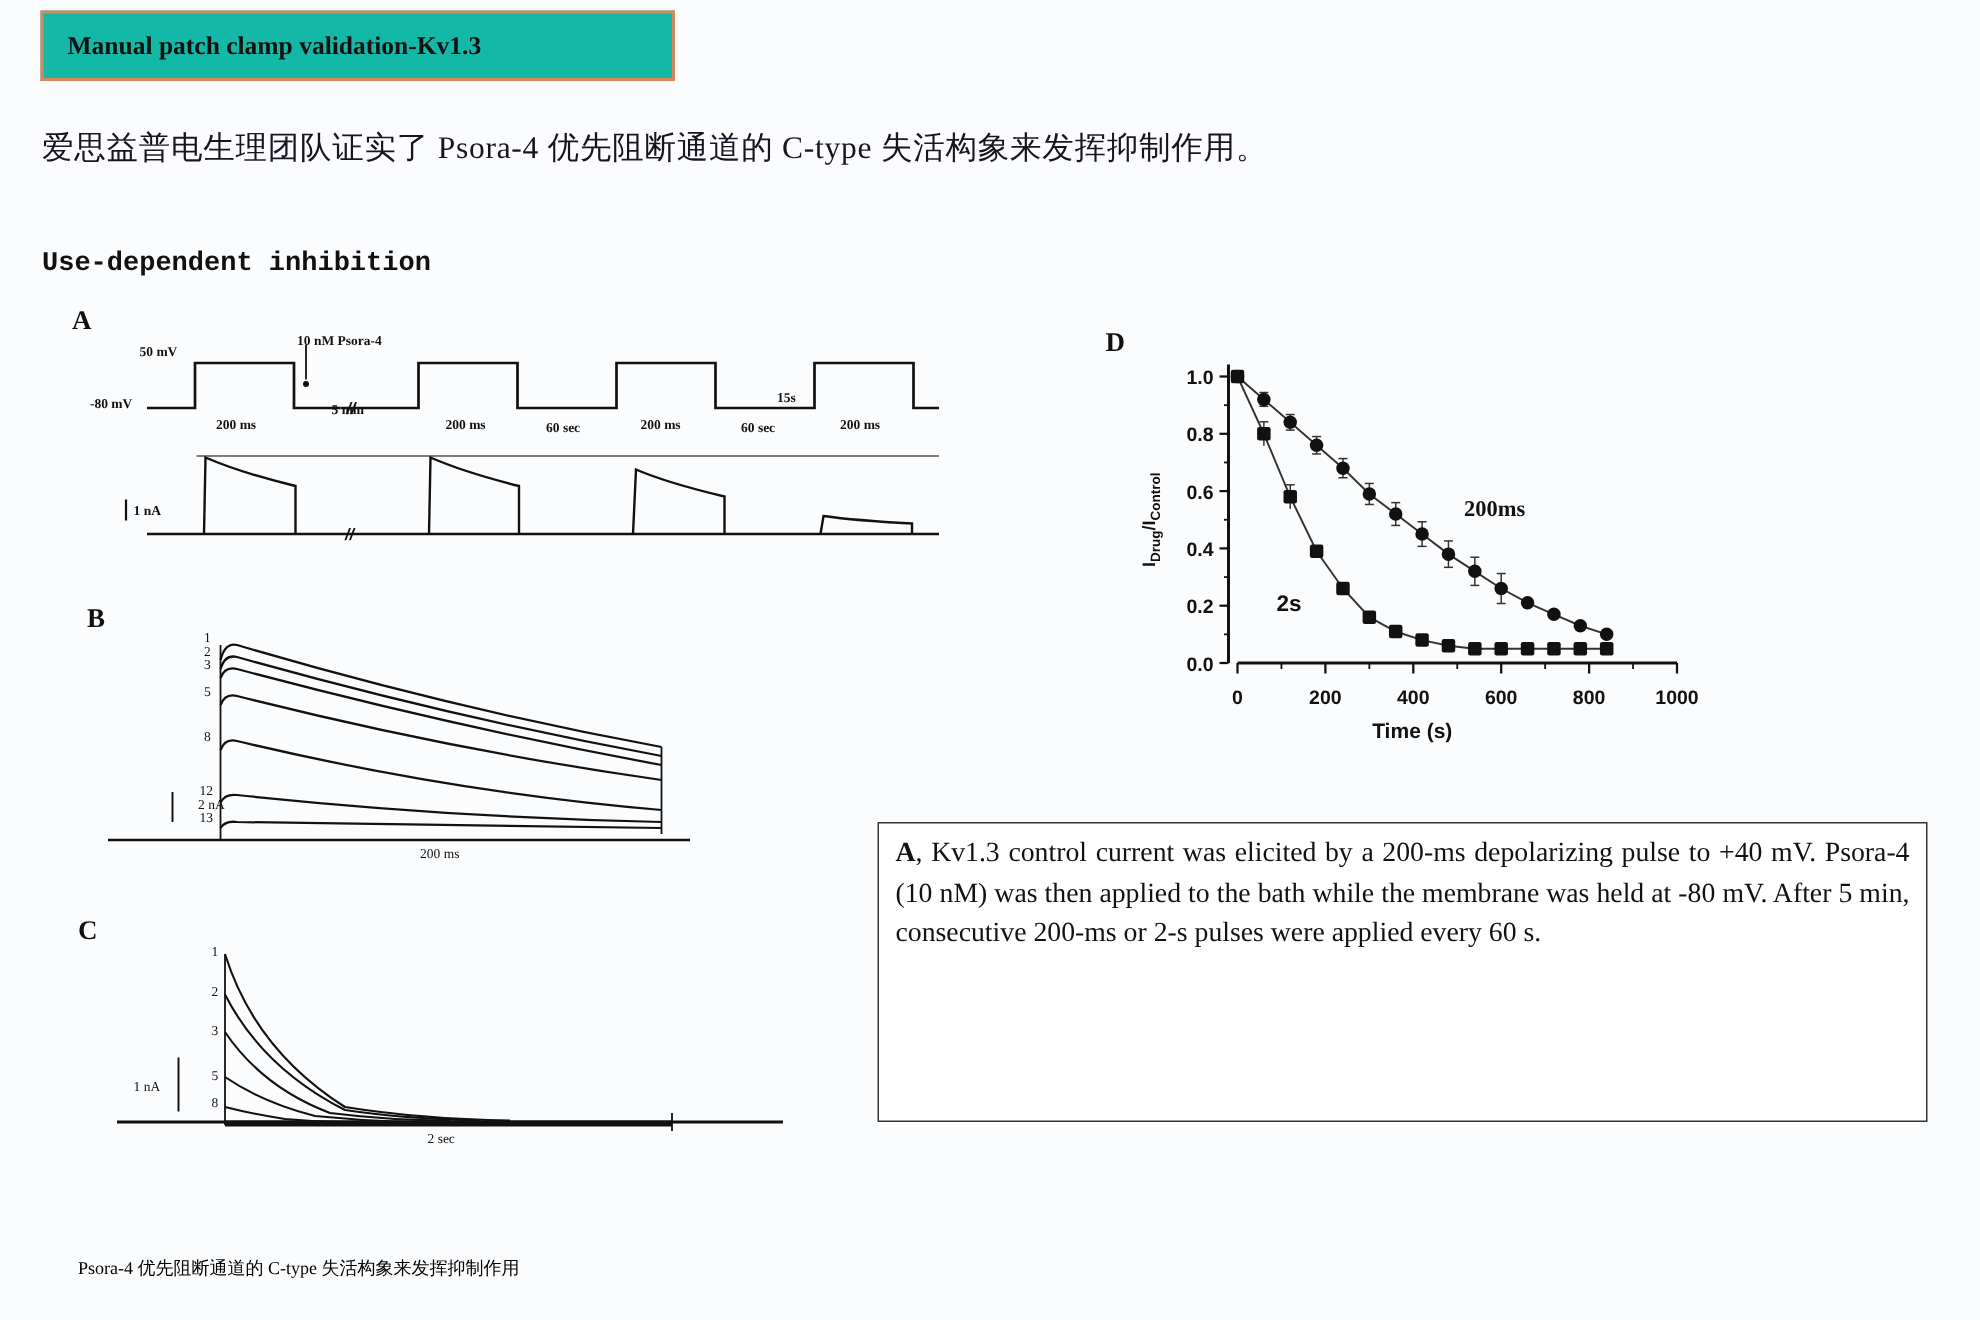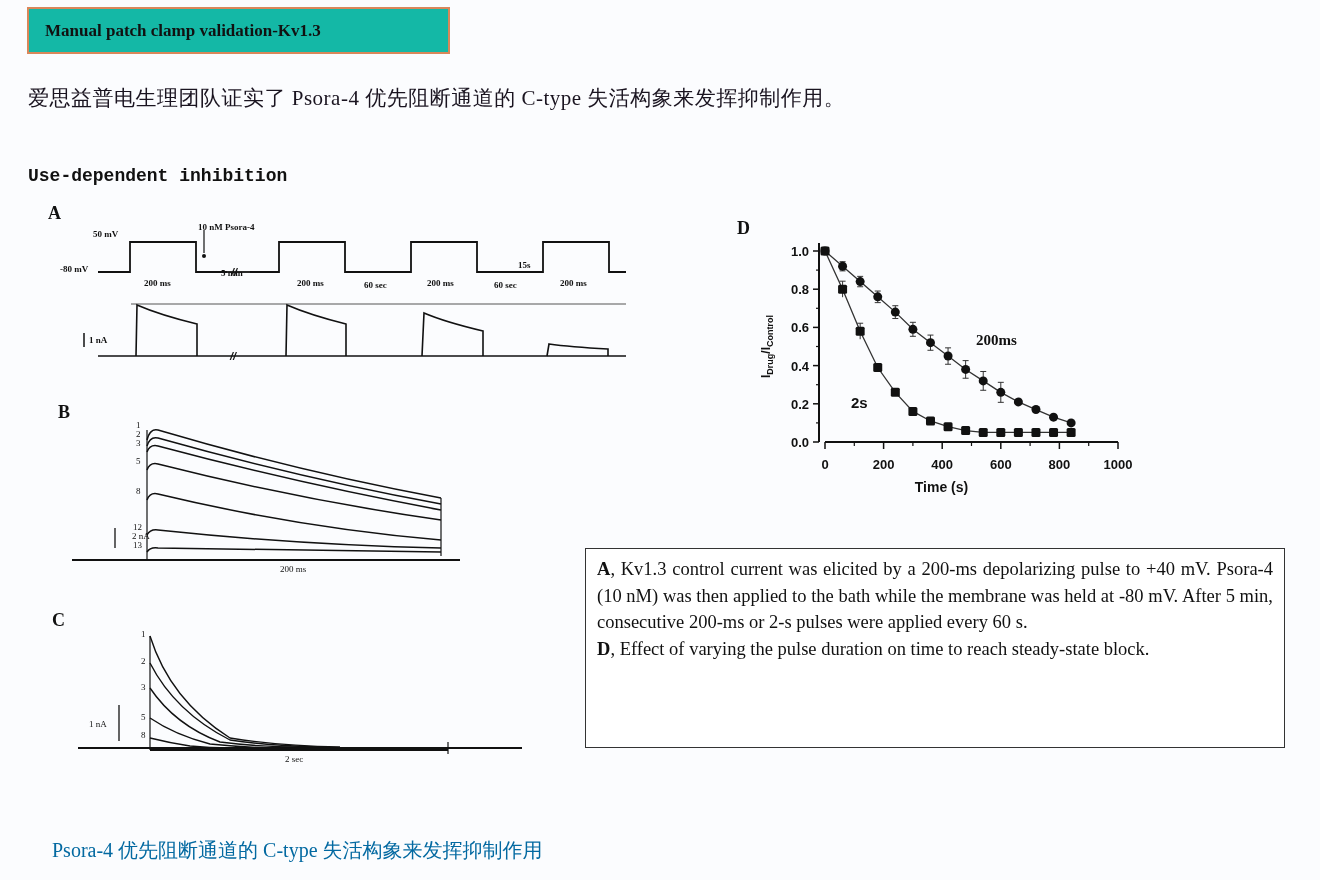--- a/index.html
+++ b/index.html
@@ -9,21 +9,21 @@
   .title-text{left:16px;top:12px;font-size:17px;font-weight:bold;white-space:nowrap;}
   .subtitle{left:28px;top:84px;font-size:21px;letter-spacing:0.5px;white-space:nowrap;color:#1a1420;}
   .section-head{left:28px;top:166px;font-size:18px;font-weight:bold;white-space:nowrap;font-family:Liberation Mono, monospace;}
   .panel-letter{font-size:18px;font-weight:bold;}
   .tiny{font-size:9px;font-weight:bold;white-space:nowrap;}
   .tinyn{font-size:9px;white-space:nowrap;}
   svg text{font-family:"Liberation Sans","DejaVu Sans",sans-serif;}
   .legend-box{left:585px;top:548px;width:700px;height:200px;border:1.5px solid #333;box-sizing:border-box;background:#fff;padding:7px 11px;font-size:18.5px;line-height:26.5px;text-align:justify;}
   .legend-box p{margin:0;}
   .legend-box b{font-weight:bold;}
-  .caption{left:52px;top:837px;font-size:20px;white-space:nowrap;color:#0369a1;}
+  .caption{left:52px;top:837px;font-size:12px;white-space:nowrap;color:#000000;}
 </style>
 </head>
 <body>
 
 <div class="abs title-box">
   <div class="abs title-text">Manual patch clamp validation-Kv1.3</div>
 </div>
 <div class="abs subtitle">爱思益普电生理团队证实了 Psora-4 优先阻断通道的 C-type 失活构象来发挥抑制作用。</div>
 <div class="abs section-head">Use-dependent inhibition</div>
 
@@ -220,16 +220,15 @@
       <rect x="291.46" y="197.95" width="9" height="9" rx="1.5" fill="#111"></rect>
       <rect x="309.04" y="197.95" width="9" height="9" rx="1.5" fill="#111"></rect>
       <rect x="326.62" y="197.95" width="9" height="9" rx="1.5" fill="#111"></rect>
     </svg>
 </div>
 <div class="abs" style="left:976px;top:332px;font-family:Liberation Serif, serif;font-weight:bold;font-size:15px;">200ms</div>
 <div class="abs" style="left:851px;top:394px;font-family:'Liberation Sans',sans-serif;font-weight:bold;font-size:15px;">2s</div>
 
 <div class="abs legend-box">
   <p><b>A</b><span>, Kv1.3 control current was elicited by a 200-ms depolarizing pulse to +40 mV. Psora-4 (10 nM) was then applied to the bath while the membrane was held at -80 mV. After 5 min, consecutive 200-ms or 2-s pulses were applied every 60 s.</span></p>
-  <p><b>D</b><span>, Effect of varying the pulse duration on time to reach steady-state block.</span></p>
 </div>
 
 <div class="abs caption">Psora-4 优先阻断通道的 C-type 失活构象来发挥抑制作用</div>
 
 </body></html>

